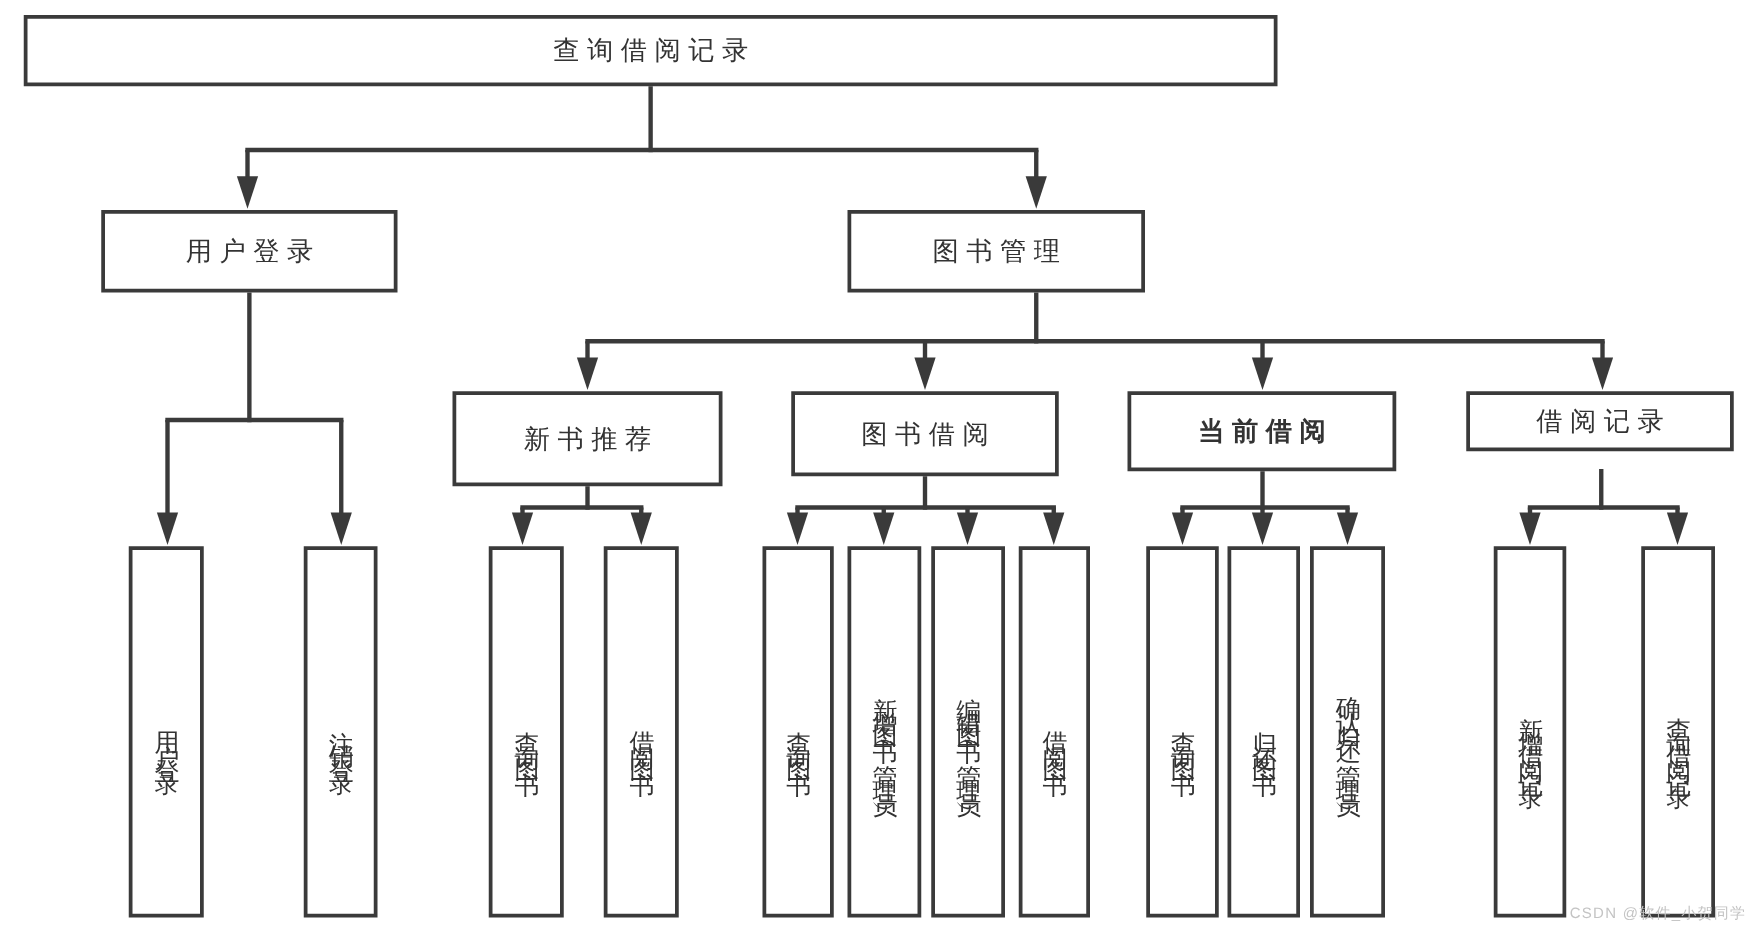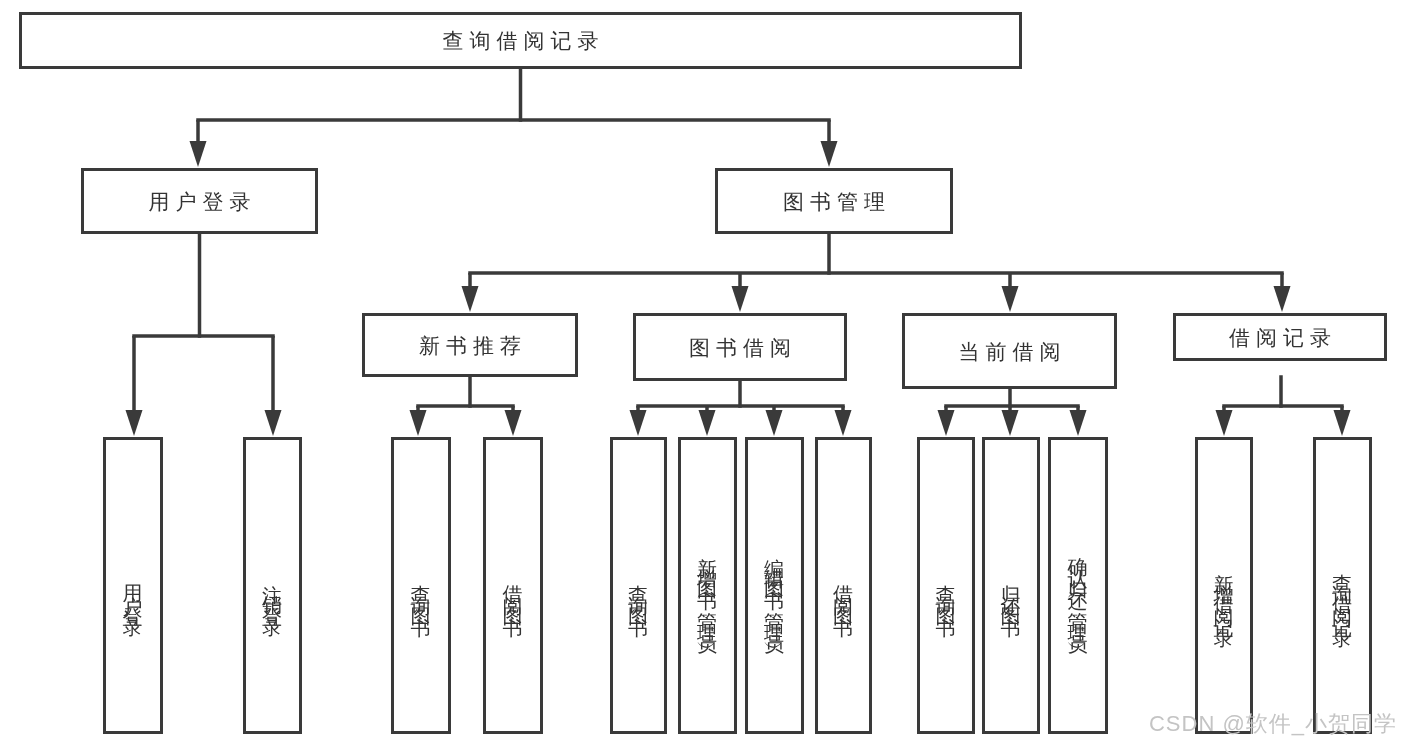--- a/index.html
+++ b/index.html
@@ -38,21 +38,21 @@
     writing-mode:vertical-rl;
     text-orientation:mixed;
     font-size:20px;
     letter-spacing:11px;
     padding-top:11px;
   }
   #watermark{
     position:absolute;
     right:8px;
     bottom:8px;
-    font-size:22px;
+    font-size:12px;
     letter-spacing:1px;
     color:var(--wm);
     white-space:nowrap;
   }
 </style>
 </head>
 <body>
 
 <div id="canvas">
   <svg id="connectors" width="1405" height="747" viewBox="0 0 1405 747">
@@ -105,24 +105,24 @@
       <line x1="1078" y1="406" x2="1078" y2="418" stroke="#3a3a3a" stroke-width="3.5"></line>
       <polygon points="1069.5,410 1086.5,410 1078,436" fill="#3a3a3a"></polygon>
       <line x1="1224" y1="406" x2="1224" y2="418" stroke="#3a3a3a" stroke-width="3.5"></line>
       <polygon points="1215.5,410 1232.5,410 1224,436" fill="#3a3a3a"></polygon>
       <line x1="1342" y1="406" x2="1342" y2="418" stroke="#3a3a3a" stroke-width="3.5"></line>
       <polygon points="1333.5,410 1350.5,410 1342,436" fill="#3a3a3a"></polygon>
     </svg>
   <div id="boxes">
       <div class="node h" style="left: 19px; top: 12px; width: 1003px; height: 57px;">查询借阅记录</div>
       <div class="node h" style="left: 81px; top: 168px; width: 237px; height: 66px;">用户登录</div>
-      <div class="node h" style="left: 715px; top: 168px; width: 238px; height: 66px;">图书管理</div>
-      <div class="node h" style="left: 362px; top: 313px; width: 216px; height: 64px;">新书推荐</div>
+      <div class="node h" style="left: 678px; top: 168px; width: 238px; height: 66px;">图书管理</div>
+      <div class="node h" style="left: 362px; top: 313px; width: 216px; height: 76px;">新书推荐</div>
       <div class="node h" style="left: 633px; top: 313px; width: 214px; height: 68px;">图书借阅</div>
-      <div class="node h" style="left: 902px; top: 313px; width: 215px; height: 76px;">当前借阅</div>
+      <div class="node h" style="left: 902px; top: 313px; width: 215px; height: 64px; font-weight: bold;">当前借阅</div>
       <div class="node h" style="left: 1173px; top: 313px; width: 214px; height: 48px;">借阅记录</div>
       <div class="node v" style="left: 103px; top: 437px; width: 60px; height: 297px;">用户登录</div>
       <div class="node v" style="left: 243px; top: 437px; width: 59px; height: 297px;">注销登录</div>
       <div class="node v" style="left: 391px; top: 437px; width: 60px; height: 297px;">查询图书</div>
       <div class="node v" style="left: 483px; top: 437px; width: 60px; height: 297px;">借阅图书</div>
       <div class="node v" style="left: 610px; top: 437px; width: 57px; height: 297px;">查询图书</div>
       <div class="node v" style="left: 678px; top: 437px; width: 59px; height: 297px;">新增图书（管理员）</div>
       <div class="node v" style="left: 745px; top: 437px; width: 59px; height: 297px;">编辑图书（管理员）</div>
       <div class="node v" style="left: 815px; top: 437px; width: 57px; height: 297px;">借阅图书</div>
       <div class="node v" style="left: 917px; top: 437px; width: 58px; height: 297px;">查询图书</div>

